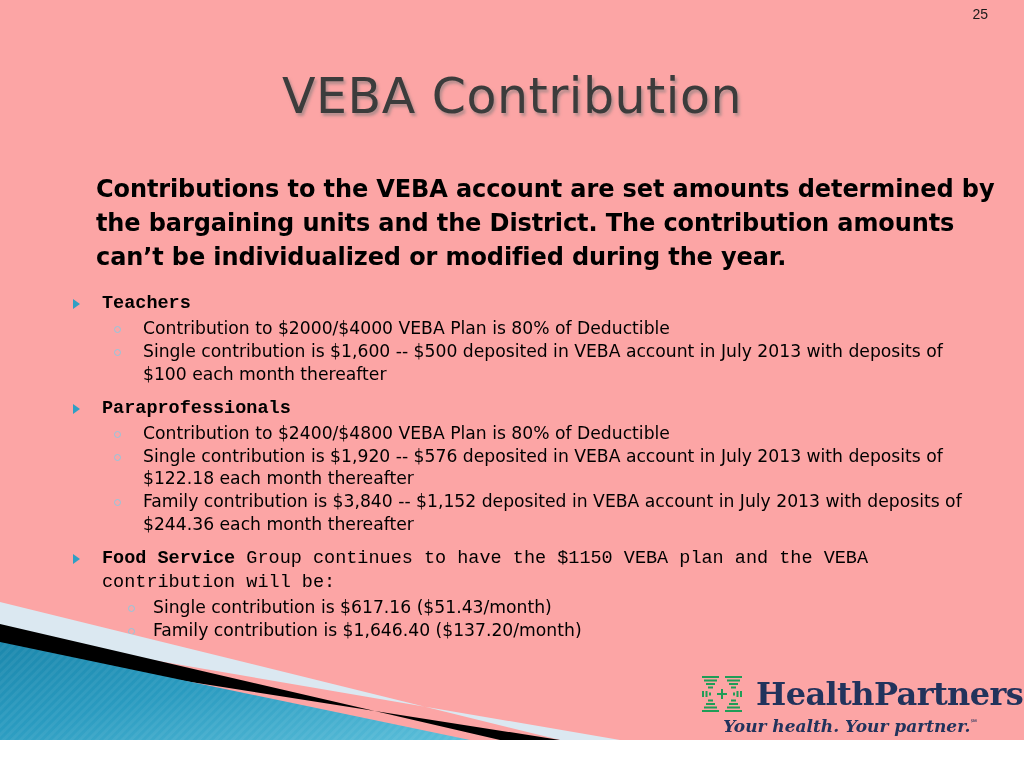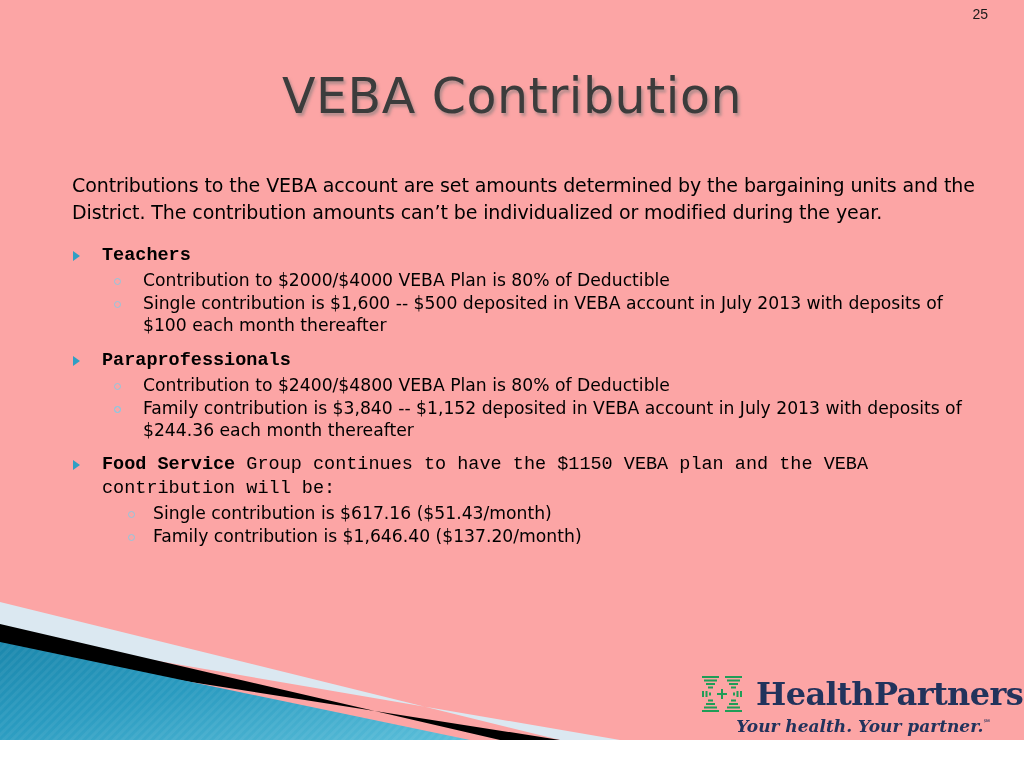--- a/index.html
+++ b/index.html
@@ -44,27 +44,28 @@
   
   .body {
     position: absolute;
     left: 72px;
     top: 172px;
     width: 918px;
   }
 
   .intro {
     font-family: "DejaVu Sans", "Liberation Sans", sans-serif;
-    font-size: 19px;
-    font-weight: normal;
+    font-size: 24px;
+    font-weight: bold;
     color: #000000;
     line-height: 1.42;
     letter-spacing: -0.1px;
     margin-bottom: 18px;
     width: 916px;
+    margin-left: 24px;
   }
 
   
   .group {
     margin-top: 12px;
   }
   .lvl1 {
     position: relative;
     padding-left: 30px;
     font-family: Liberation Mono, monospace;
@@ -165,21 +166,21 @@
     font-weight: normal;
   }
   .logo-tag {
     text-align: right;
     font-family: "DejaVu Serif", "Liberation Serif", serif;
     font-style: italic;
     font-weight: bold;
     font-size: 17px;
     color: #22335c;
     margin-top: 2px;
-    margin-right: 0;
+    margin-right: 13px;
     white-space: nowrap;
   }
   .logo-tag .sm {
     font-size: 8px;
     vertical-align: super;
     font-style: normal;
     font-weight: normal;
   }
 </style>
 </head>
@@ -211,21 +212,21 @@
 
     <div class="group">
       <div class="lvl1">
         <span class="tri"></span><span>Paraprofessionals</span><span class="normal"></span>
       </div>
       <div class="lvl2-list">
         <div class="lvl2">
           <span class="circ"></span><span>Contribution to $2400/$4800 VEBA Plan is 80% of Deductible</span>
         </div>
         <div class="lvl2">
-          <span class="circ"></span>
+          <span class="circ"></span><span>Single contribution is $1,920 -- $576 deposited in VEBA account in July 2013 with deposits of $122.18 each month thereafter</span>
         </div>
         <div class="lvl2">
           <span class="circ"></span><span>Family contribution is $3,840 -- $1,152 deposited in VEBA account in July 2013 with deposits of $244.36 each month thereafter</span>
         </div>
       </div>
     </div>
 
     <div class="group">
       <div class="lvl1">
         <span class="tri"></span><span>Food Service</span><span class="normal"> Group continues to have the $1150 VEBA plan and the VEBA contribution will be:</span>

